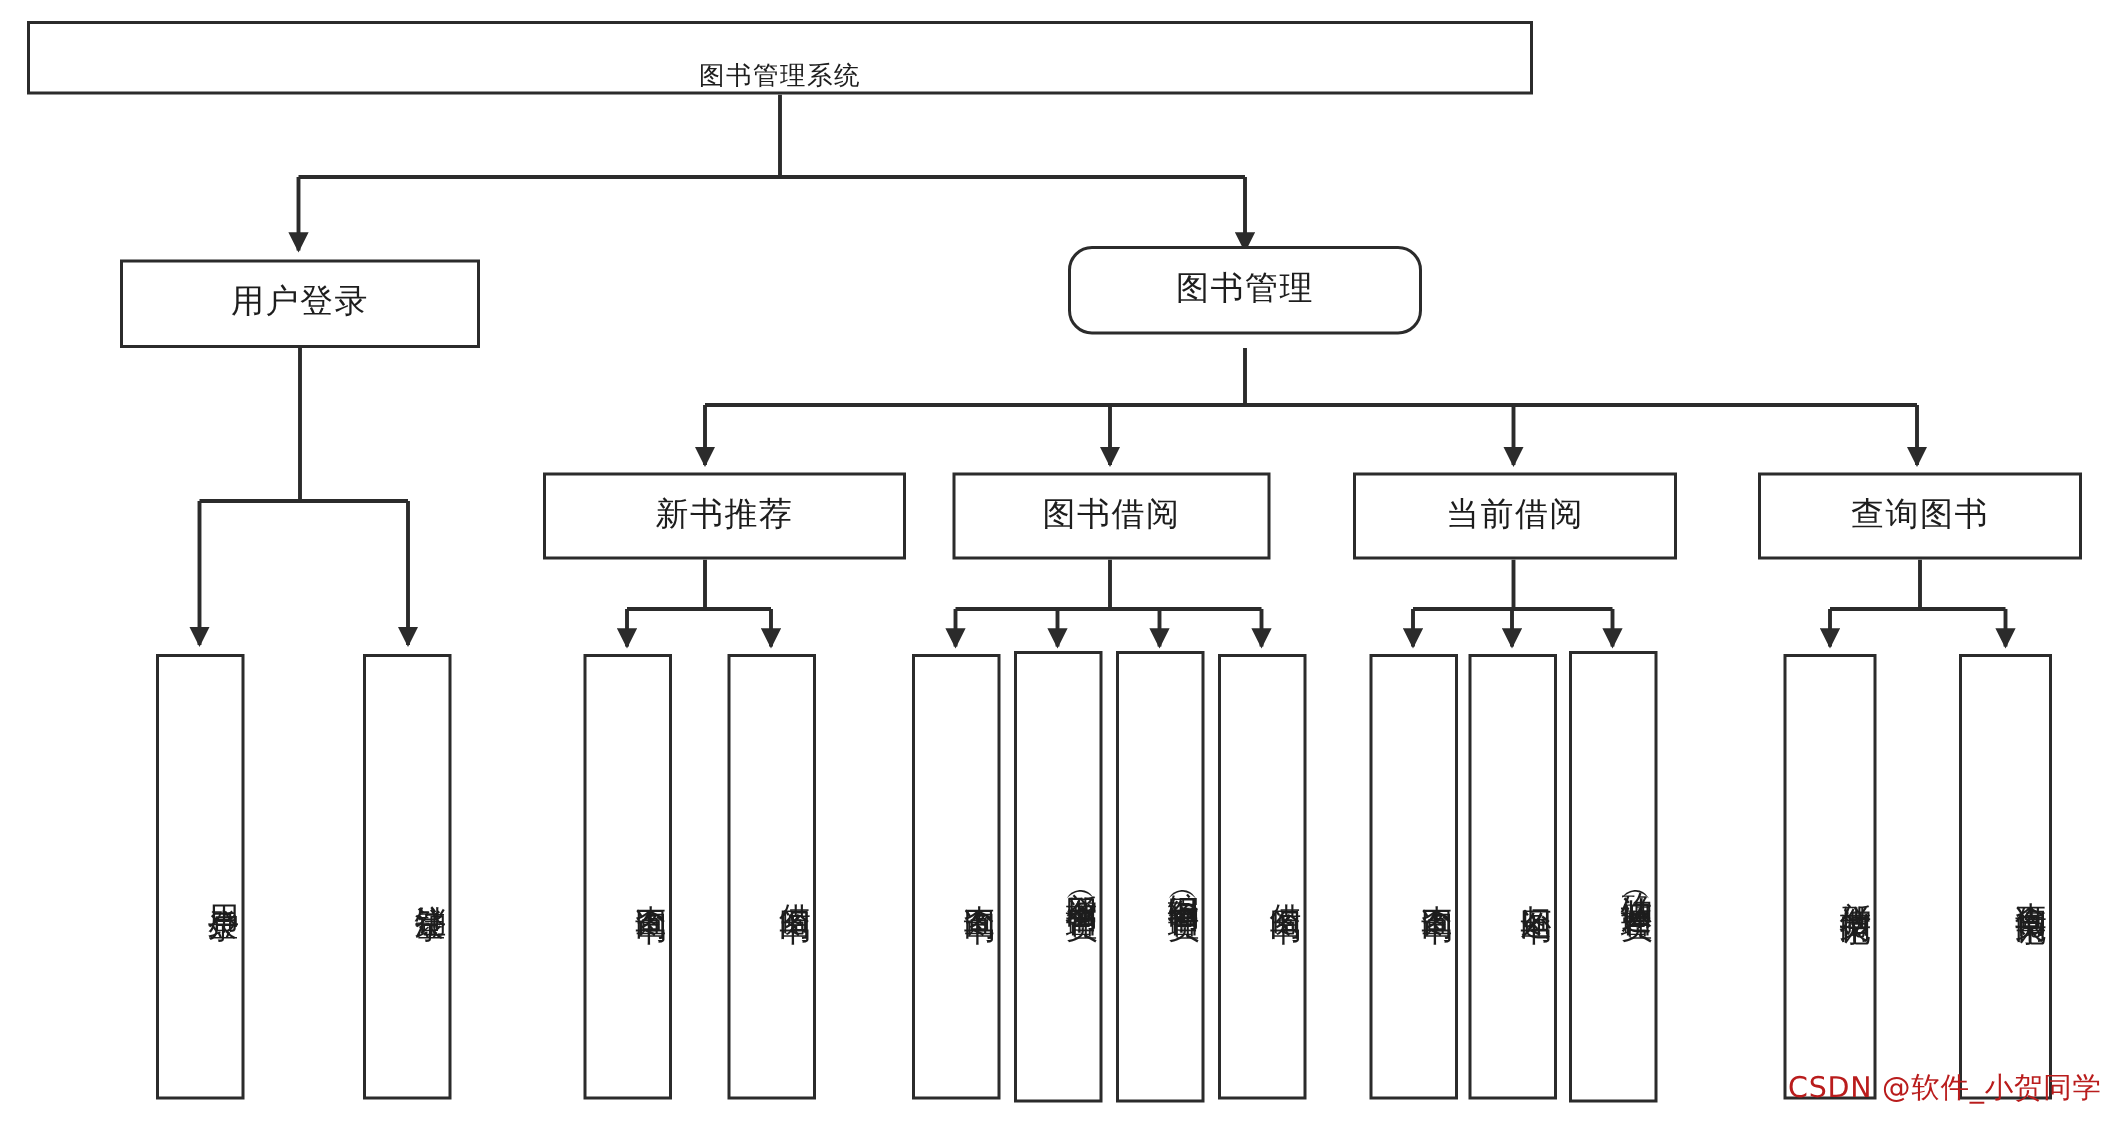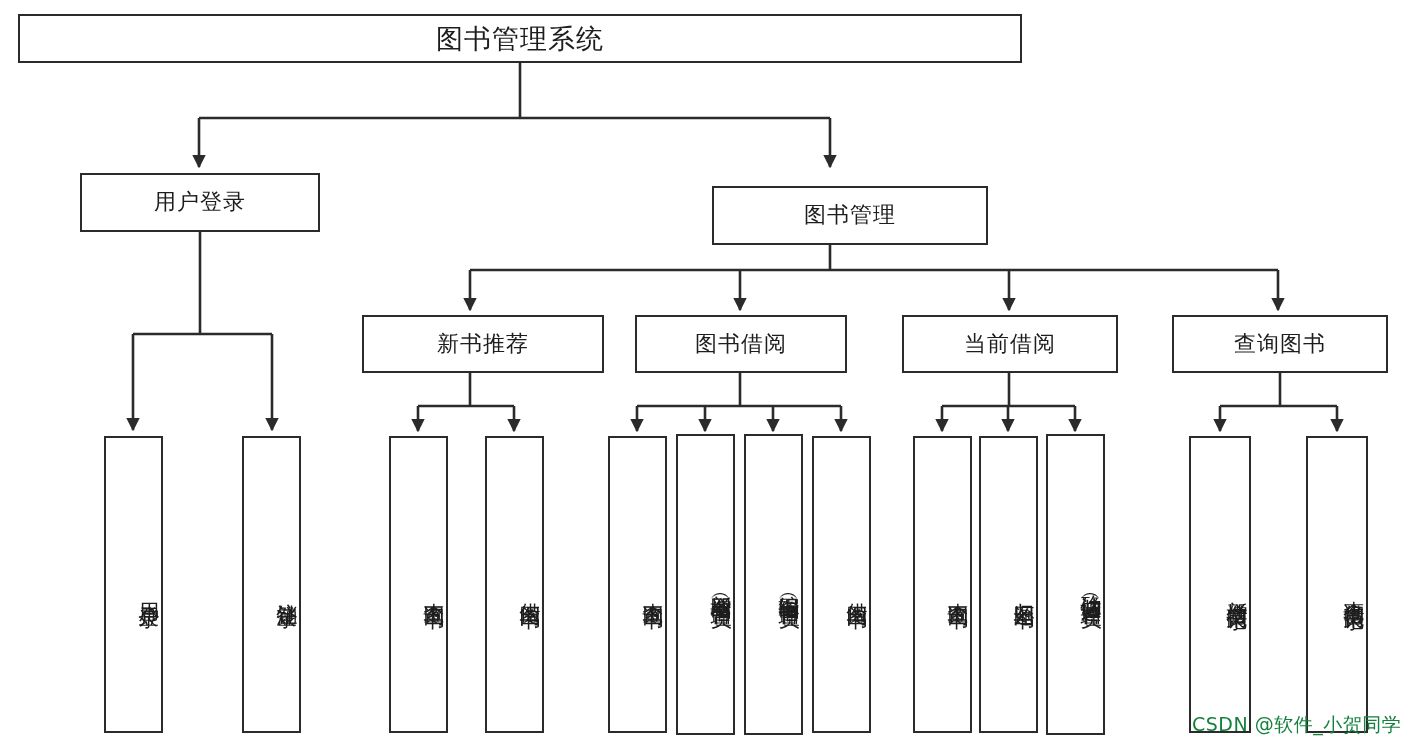--- a/index.html
+++ b/index.html
@@ -37,21 +37,22 @@
     color: #1d1d1d;
     z-index: 2;
   }
   .node-h {
     font-size: 22px;
     letter-spacing: 1px;
     line-height: 1.1;
     white-space: nowrap;
   }
   .node-root {
-    font-size: 27px;
+    font-size: 17px;
+    align-items: flex-end;
   }
   
   .node-v {
     writing-mode: vertical-rl;
     text-orientation: upright;
     font-size: 21px;
     line-height: 1.18;
     letter-spacing: 2px;
     align-items: flex-start;
     justify-content: center;
@@ -64,21 +65,21 @@
     text-align: left;
   }
   .leaf-tall {
     padding-top: 4px;
   }
   #watermark {
     position: absolute;
     left: 1192px;
     top: 712px;
     font-size: 19px;
-    color: #15803d;
+    color: #b91c1c;
     white-space: nowrap;
     z-index: 5;
     letter-spacing: 0.5px;
   }
 </style>
 </head>
 <body>
 
 <div id="canvas">
 
@@ -132,21 +133,21 @@
     </g>
   </svg>
 
   <div class="node node-h node-root" style="left:18px; top:14px; width:1004px; height:49px;">
     <span>图书管理系统</span>
   </div>
 
   <div class="node node-h" style="left:80px; top:173px; width:240px; height:59px;">
     <span>用户登录</span>
   </div>
-  <div class="node node-h" style="left:712px; top:186px; width:276px; height:59px;">
+  <div class="node node-h" style="left:712px; top:164px; width:236px; height:59px;border-radius:16px;">
     <span>图书管理</span>
   </div>
 
   <div class="node node-h" style="left:362px; top:315px; width:242px; height:58px;">
     <span>新书推荐</span>
   </div>
   <div class="node node-h" style="left:635px; top:315px; width:212px; height:58px;text-align:center;">
     <span>图书借阅</span>
   </div>
   <div class="node node-h" style="left:902px; top:315px; width:216px; height:58px;">

